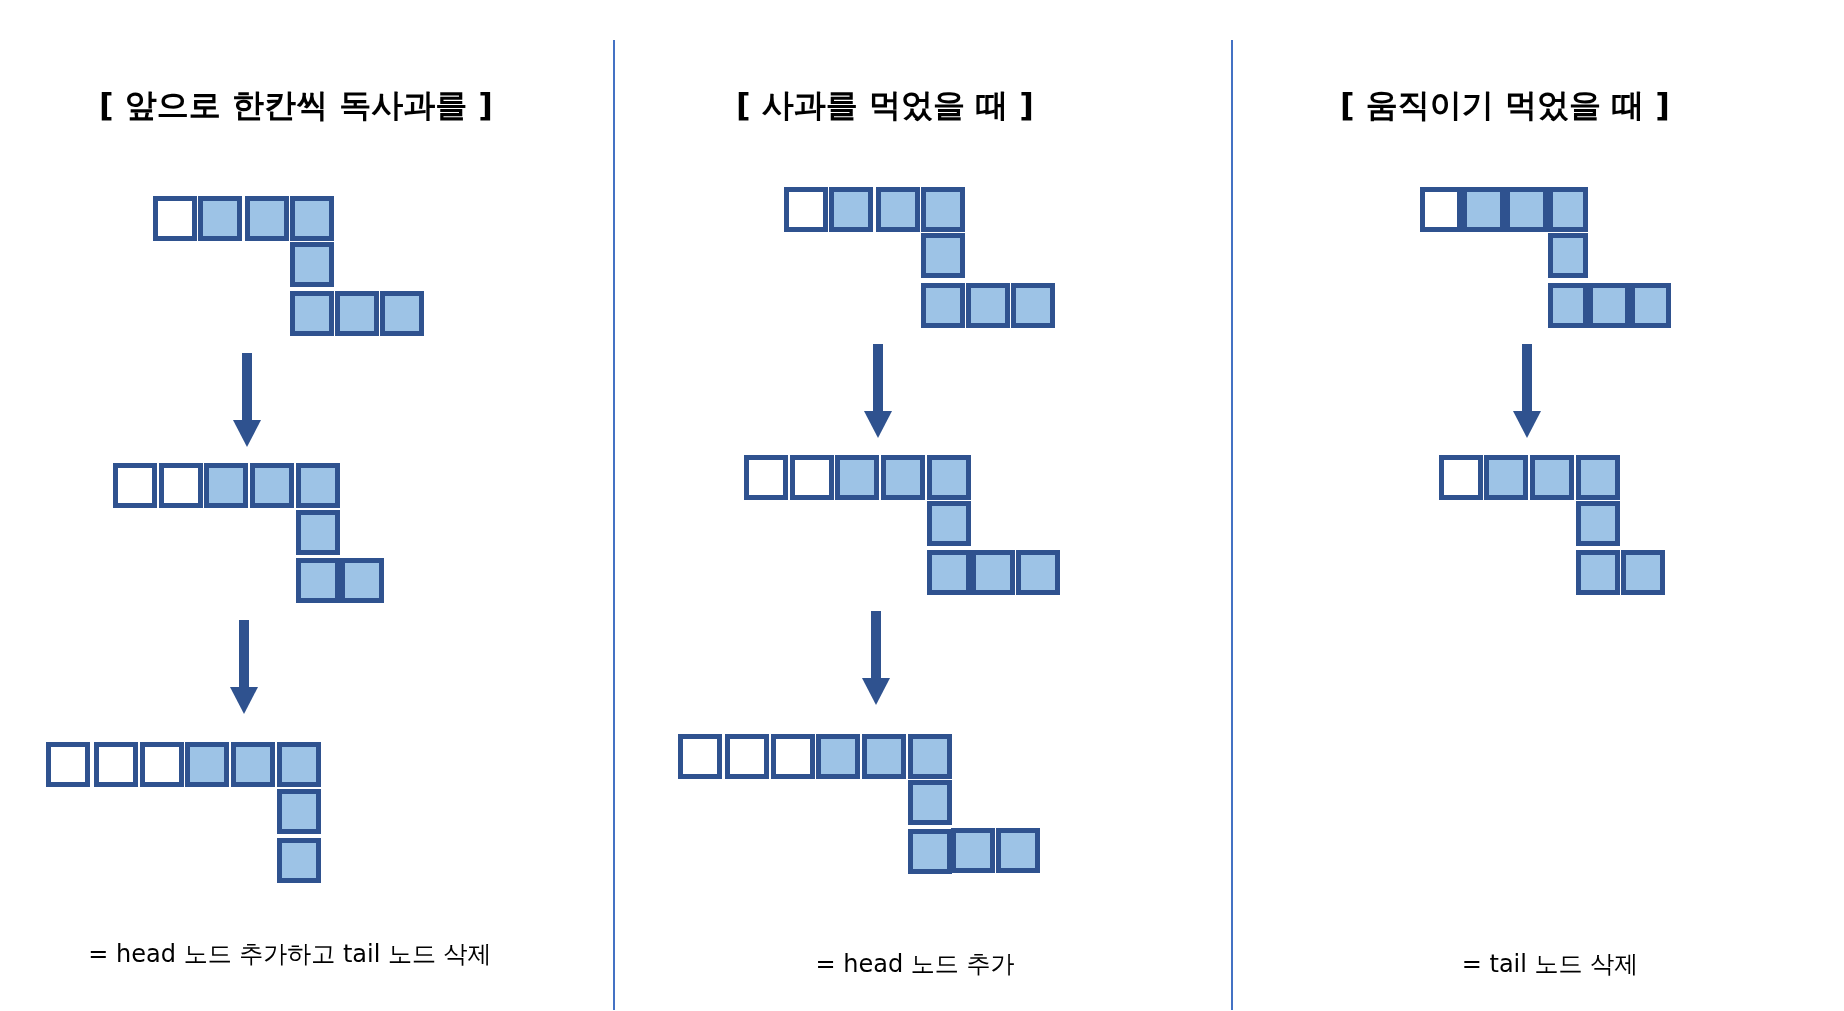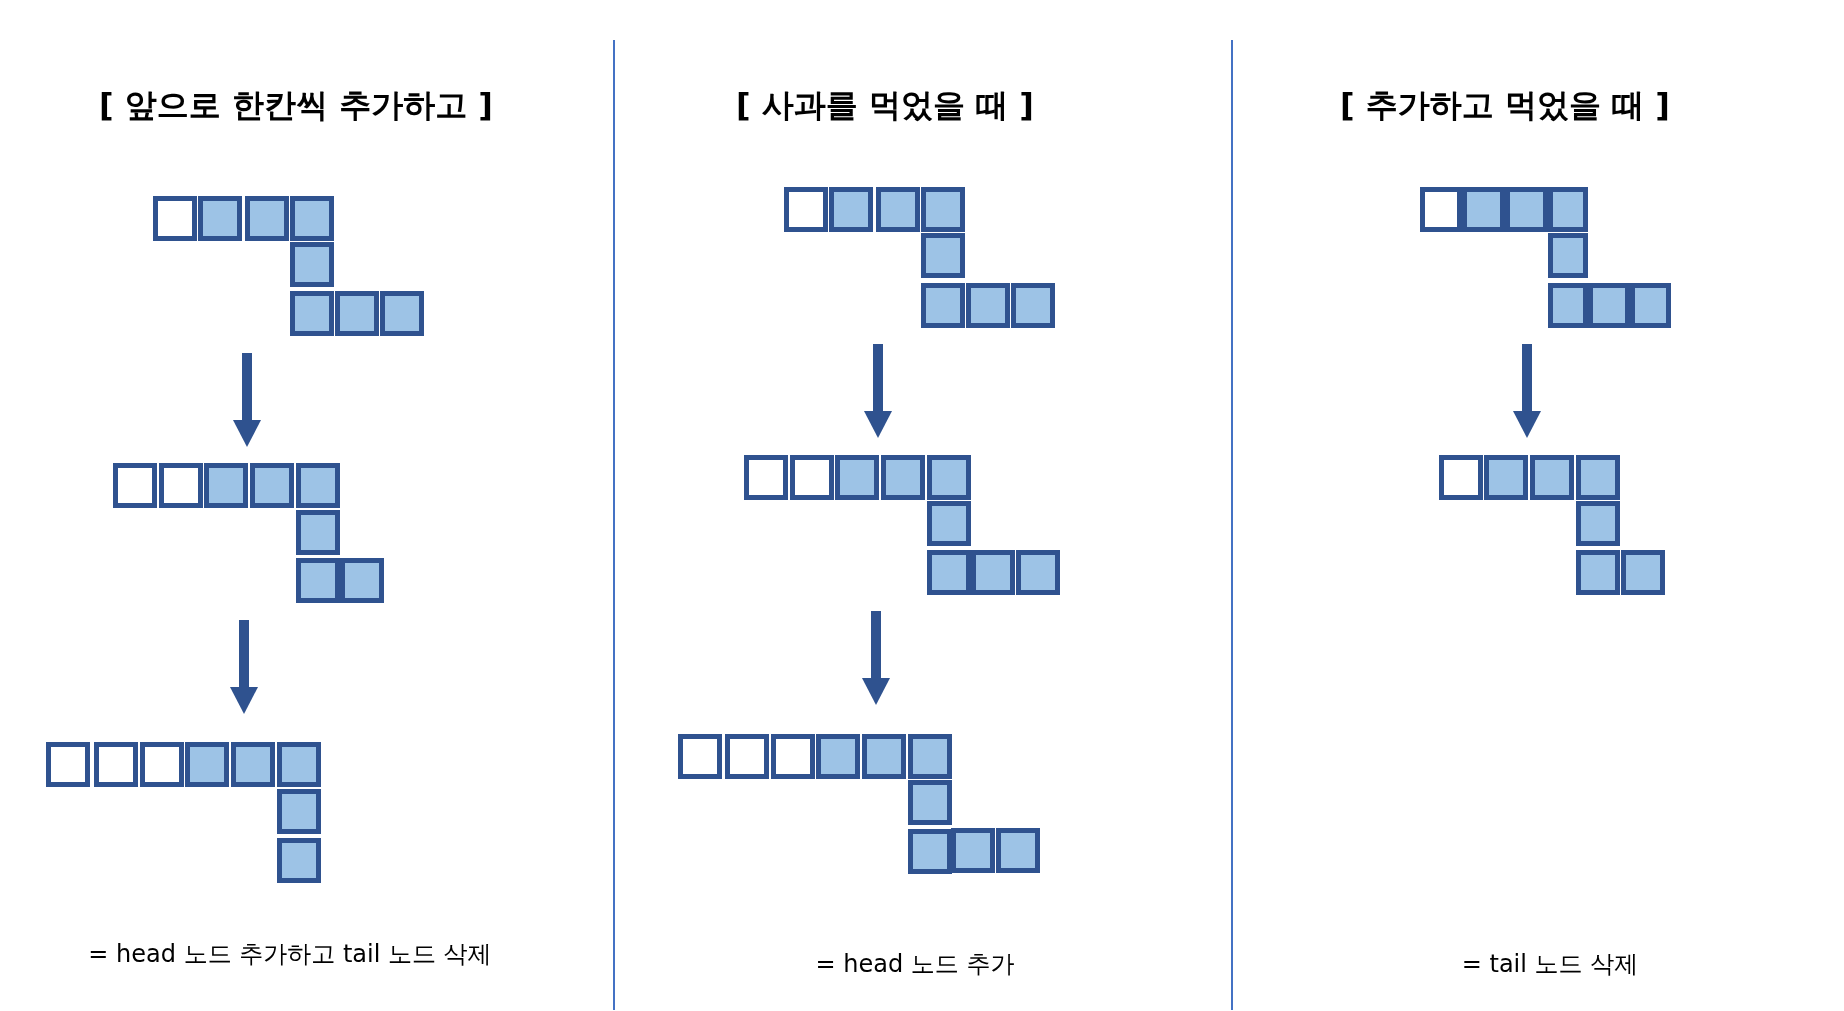--- a/index.html
+++ b/index.html
@@ -18,21 +18,21 @@
                  border-left: 14px solid transparent; border-right: 14px solid transparent;
                  border-top: 27px solid #2f528f; }
 </style>
 </head>
 <body>
 
 <div class="divider" style="left:613px"></div>
 <div class="divider" style="left:1231px"></div>
 
 <div>
-  <div class="title" style="left:96px; width:400px;">[ 앞으로 한칸씩 추가하고 ]</div>
+  <div class="title" style="left:96px; width:400px;">[ 앞으로 한칸씩 독사과를 ]</div>
 
   <div>
     <div class="box empty" style="left:153px; top:196px"></div>
     <div class="box" style="left:198px; top:196px"></div>
     <div class="box" style="left:245px; top:196px"></div>
     <div class="box" style="left:290px; top:196px"></div>
     <div class="box" style="left:290px; top:242px"></div>
     <div class="box" style="left:290px; top:291px"></div>
     <div class="box" style="left:335px; top:291px"></div>
     <div class="box" style="left:380px; top:291px"></div>
@@ -119,21 +119,21 @@
     <div class="box" style="left:908px; top:780px"></div>
     <div class="box" style="left:908px; top:829px"></div>
     <div class="box" style="left:951px; top:828px"></div>
     <div class="box" style="left:996px; top:828px"></div>
   </div>
 
   <div class="caption" style="left:790px; width:250px; top:948px">= head 노드 추가</div>
 </div>
 
 <div>
-  <div class="title" style="left:1340px; width:330px;">[ 추가하고 먹었을 때 ]</div>
+  <div class="title" style="left:1340px; width:330px;">[ 움직이기 먹었을 때 ]</div>
 
   <div>
     <div class="box empty" style="left:1420px; top:187px; width:42px"></div>
     <div class="box" style="left:1462px; top:187px; width:43px"></div>
     <div class="box" style="left:1505px; top:187px; width:43px"></div>
     <div class="box" style="left:1548px; top:187px; width:40px"></div>
     <div class="box" style="left:1548px; top:233px; width:40px"></div>
     <div class="box" style="left:1548px; top:283px; width:40px"></div>
     <div class="box" style="left:1588px; top:283px; width:42px"></div>
     <div class="box" style="left:1630px; top:283px; width:41px"></div>

